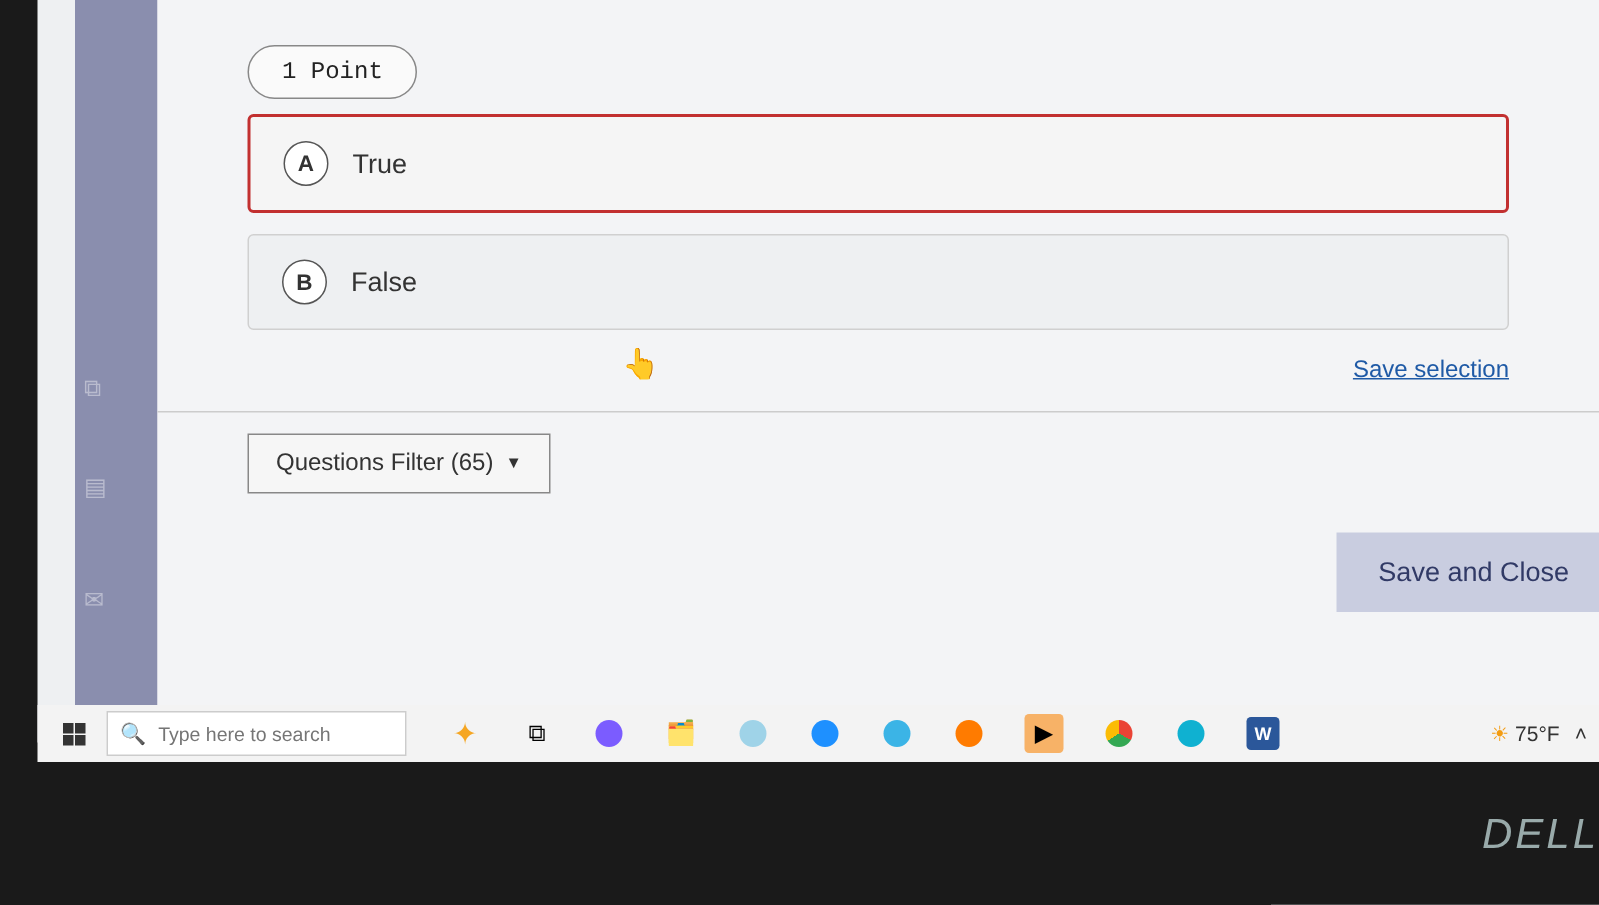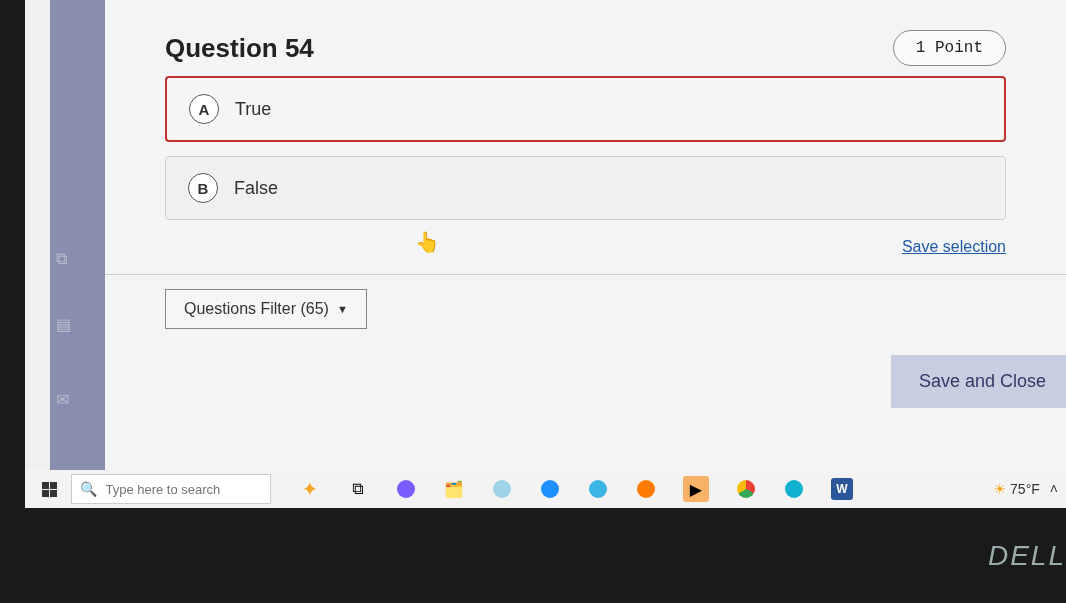--- a/index.html
+++ b/index.html
@@ -235,21 +235,20 @@
 
   <div class="left-strip">
     <div class="tick" style="top:250px">⧉</div>
     <div class="tick" style="top:315px">▤</div>
     <div class="tick" style="top:390px">✉</div>
   </div>
 
   <div class="quiz-panel">
 
     <div class="question-header">
-      <div class="question-title">Question 54</div>
       <div class="point-pill">1 Point</div>
     </div>
 
 
     <div class="options">
       <div class="option selected">
         <span class="letter">A</span>
         <span>True</span>
       </div>
       <div class="option">

